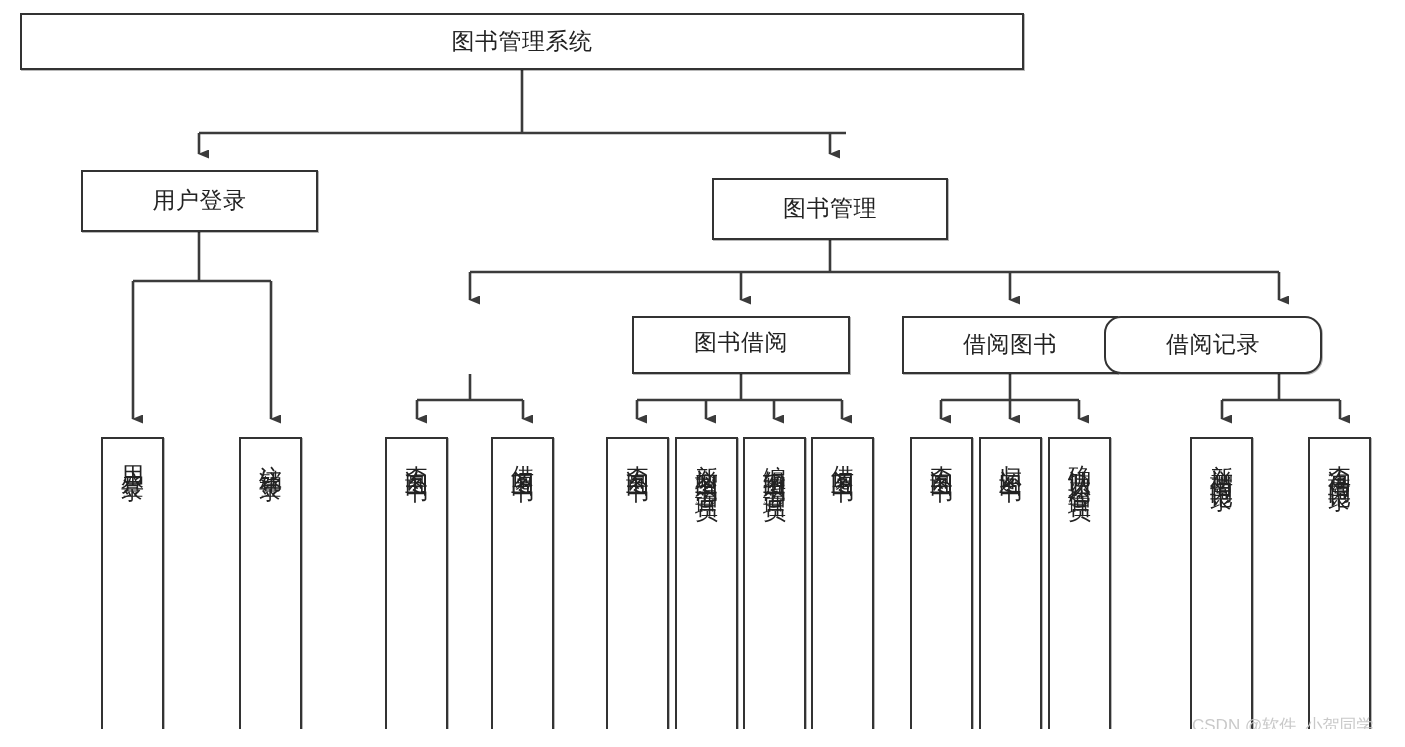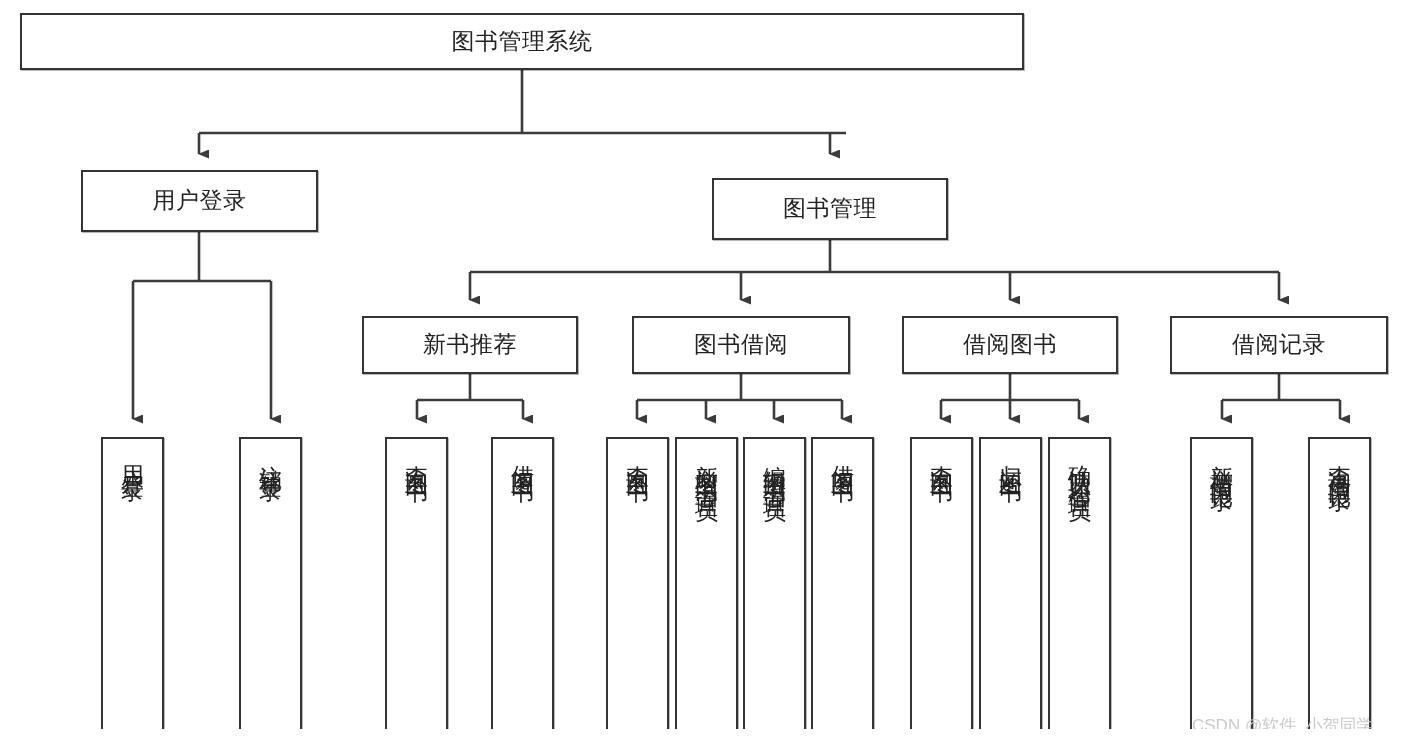--- a/index.html
+++ b/index.html
@@ -138,33 +138,30 @@
   </div>
 
   <div class="node horiz" style="left:81px; top:170px; width:237px; height:62px;">
     <span class="node-label">用户登录</span>
   </div>
 
   <div class="node horiz" style="left:712px; top:178px; width:236px; height:62px;">
     <span class="node-label">图书管理</span>
   </div>
 
-  <div class="node horiz" style="left:362px; top:316px; width:216px; height:58px;">
-    <span class="node-label">新书推荐</span>
-  </div>
-
-  <div class="node horiz" style="left:632px; top:316px; width:218px; height:58px;">
+
+  <div class="node horiz" style="left:632px; top:316px; width:218px; height:58px;font-family:Liberation Mono, monospace;">
     <span class="node-label">图书借阅</span>
   </div>
 
   <div class="node horiz" style="left:902px; top:316px; width:216px; height:58px;">
     <span class="node-label">借阅图书</span>
   </div>
 
-  <div class="node horiz" style="left:1170px; top:316px; width:218px; height:58px;">
+  <div class="node horiz" style="left:1104px; top:316px; width:218px; height:58px;border-radius:17px;">
     <span class="node-label">借阅记录</span>
   </div>
 
   <div class="node vert" style="left:101px; top:437px; width:63px; height:297px;">
     <span class="node-label">用户登录</span>
   </div>
 
   <div class="node vert" style="left:239px; top:437px; width:63px; height:297px;">
     <span class="node-label">注销登录</span>
   </div>

